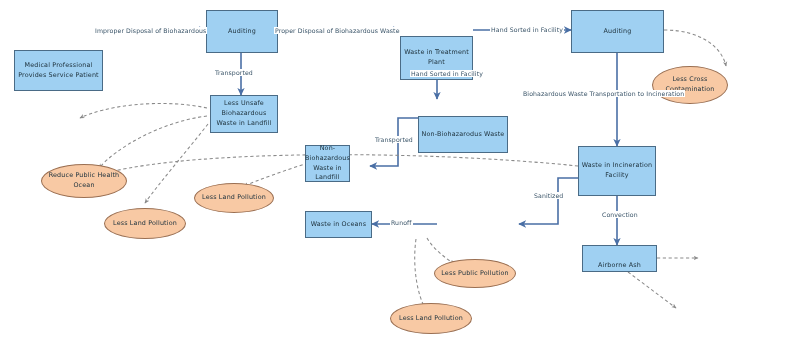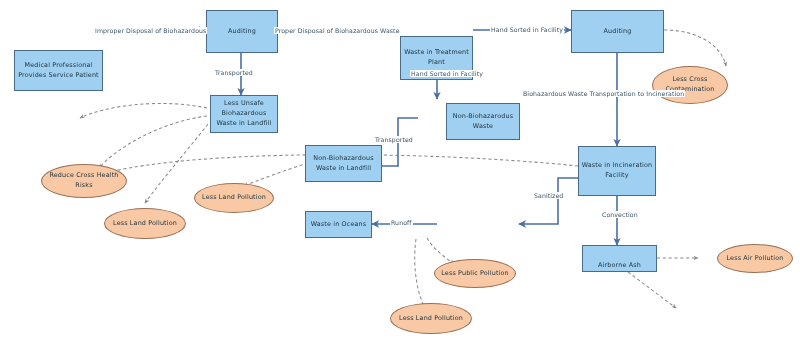--- a/index.html
+++ b/index.html
@@ -134,61 +134,58 @@
   </div>
 
   <div class="node box" style="left:571px; top:10px; width:93px; height:43px;">
     <span>Auditing</span>
   </div>
 
   <div class="node box" style="left:210px; top:95px; width:68px; height:38px;">
     <span>Less Unsafe Biohazardous Waste in Landfill</span>
   </div>
 
-  <div class="node box" style="left:418px; top:103px; width:74px; height:37px;margin-left:28px;">
+  <div class="node box" style="left:418px; top:116px; width:90px; height:37px;">
     <span>Non-Biohazarodus Waste</span>
   </div>
 
   <div class="node ellipse" style="left:652px; top:66px; width:76px; height:38px;">
     <span>Less Cross Contamination</span>
   </div>
 
 
   <div class="node ellipse" style="left:41px; top:164px; width:86px; height:34px;">
-    <span>Reduce Cross Health Risks</span>
+    <span>Reduce Public Health Ocean</span>
   </div>
 
   <div class="node ellipse" style="left:194px; top:183px; width:80px; height:30px;">
     <span>Less Land Pollution</span>
   </div>
 
   <div class="node ellipse" style="left:104px; top:208px; width:82px; height:31px;">
     <span>Less Land Pollution</span>
   </div>
 
-  <div class="node box" style="left:305px; top:145px; width:77px; height:37px;">
+  <div class="node box" style="left:305px; top:145px; width:45px; height:37px;">
     <span>Non-Biohazardous Waste in Landfill</span>
   </div>
 
   <div class="node box" style="left:578px; top:146px; width:78px; height:50px;">
     <span>Waste in Incineration Facility</span>
   </div>
 
   <div class="node box" style="left:305px; top:211px; width:67px; height:27px;">
     <span>Waste in Oceans</span>
   </div>
 
 
   <div class="node box" style="left:582px; top:245px; width:75px; height:27px;align-items:flex-end;">
     <span>Airborne Ash</span>
   </div>
 
-  <div class="node ellipse" style="left:717px; top:244px; width:76px; height:29px;">
-    <span>Less Air Pollution</span>
-  </div>
 
   <div class="node ellipse" style="left:434px; top:259px; width:82px; height:29px;">
     <span>Less Public Pollution</span>
   </div>
 
   <div class="node ellipse" style="left:390px; top:303px; width:82px; height:31px;">
     <span>Less Land Pollution</span>
   </div>
 
   <div class="edge-label" style="left:94px; top:27px;">

